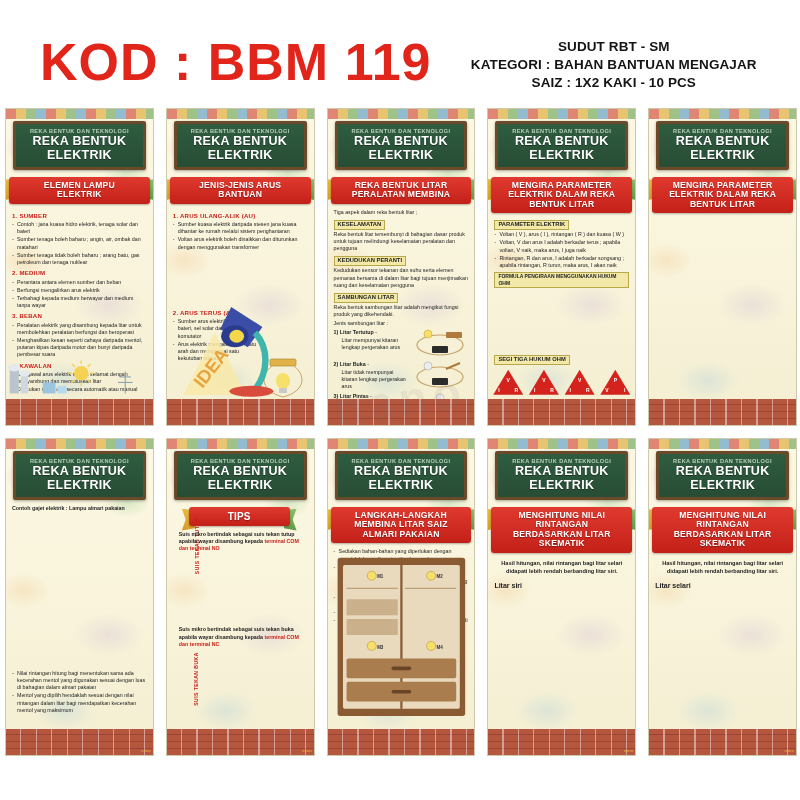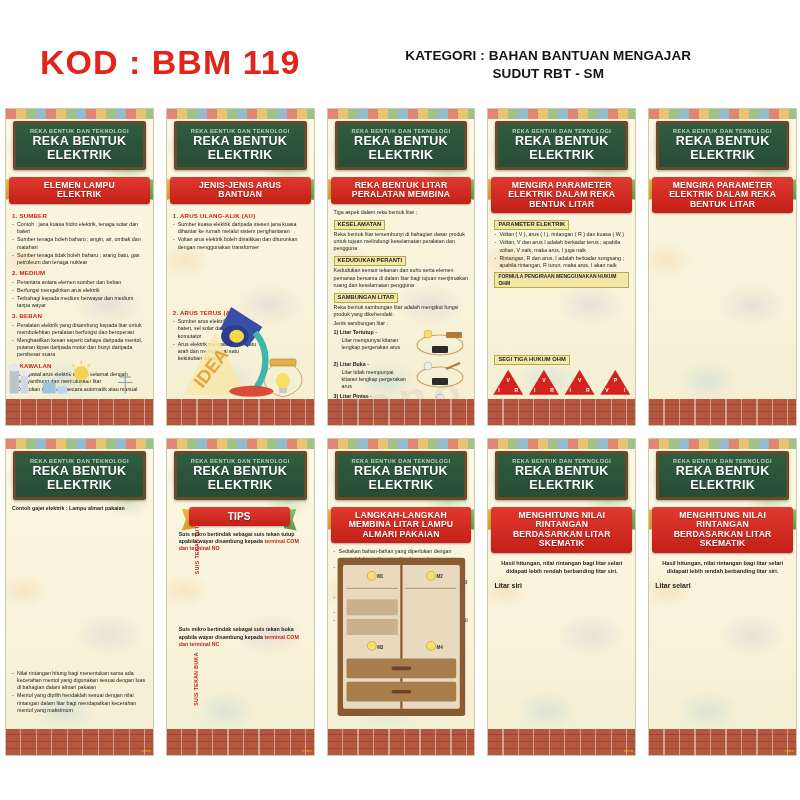--- a/index.html
+++ b/index.html
@@ -12,21 +12,21 @@
   #app { position: relative; width: 800px; height: 800px; background: #fff; }
 
   
   .header {
     position: absolute; top: 0; left: 0; width: 800px; height: 108px;
     background: #ffffff;
     display: flex; align-items: center; padding: 0 10px 0 40px;
   }
   .kod-code {
     color: #e1251b;
-    font-size: 34px;
+    font-size: 52px;
     font-weight: bold;
     letter-spacing: 1px;
     font-family: "Liberation Sans", sans-serif;
     line-height: 1;
     white-space: nowrap;
     flex: 0 0 auto;
     padding-top: 16px;
   }
   .kod-meta {
     flex: 1 1 auto;
@@ -216,22 +216,23 @@
   }
 </style>
 </head>
 <body>
 
 <div id="app">
 
   <div class="header">
     <div class="kod-code">KOD : BBM 119</div>
     <div class="kod-meta">
+      <div>SUDUT RBT - SM</div>
       <div>KATEGORI : BAHAN BANTUAN MENGAJAR</div>
-      <div>SUDUT RBT - SM</div>
+      <div>SAIZ : 1X2 KAKI - 10 PCS</div>
     </div>
   </div>
 
   <div class="poster-grid">
 
     <div class="panel">
       <div class="panel-bg"></div>
       <div class="panel-top-strip"></div>
       <div class="chalkboard">
         <div class="chalk-small">REKA BENTUK DAN TEKNOLOGI</div>
@@ -731,21 +732,21 @@
       <div class="panel-top-strip"></div>
       <div class="chalkboard">
         <div class="chalk-small">REKA BENTUK DAN TEKNOLOGI</div>
         <div class="chalk-big">REKA BENTUK</div>
         <div class="chalk-big">ELEKTRIK</div>
       </div>
       <div class="ribbon-wrap">
         <div class="ribbon-tail left"></div>
         <div class="ribbon-tail right"></div>
         <div class="ribbon">
-            <div class="ribbon-text">LANGKAH-LANGKAH MEMBINA LITAR LAMPU ALMARI PAKAIAN</div>
+            <div class="ribbon-text">LANGKAH-LANGKAH MEMBINA LITAR SAIZ ALMARI PAKAIAN</div>
           </div>
       </div>
       <div class="pbody">
         <ul class="ul">
           <li>Sediakan bahan-bahan yang diperlukan dengan merujuk lakaran litar atau litar bergambar</li>
           <li>Sediakan empat mentol berkuasa 3V, dua bateri bersaiz AA bersama dengan pemegang bateri, suis mikro dan wayar lembar tunggal mengikut ukuran yang ditetapkan</li>
           <li>Tentukan susunan dan kedudukan litar lampu dalam almari pakaian</li>
           <li>Lakukan penyambungan litar lampu</li>
           <li>Selepas penyambungan lengkap, pasang litar lampu di dalam almari pakaian</li>
         </ul>

